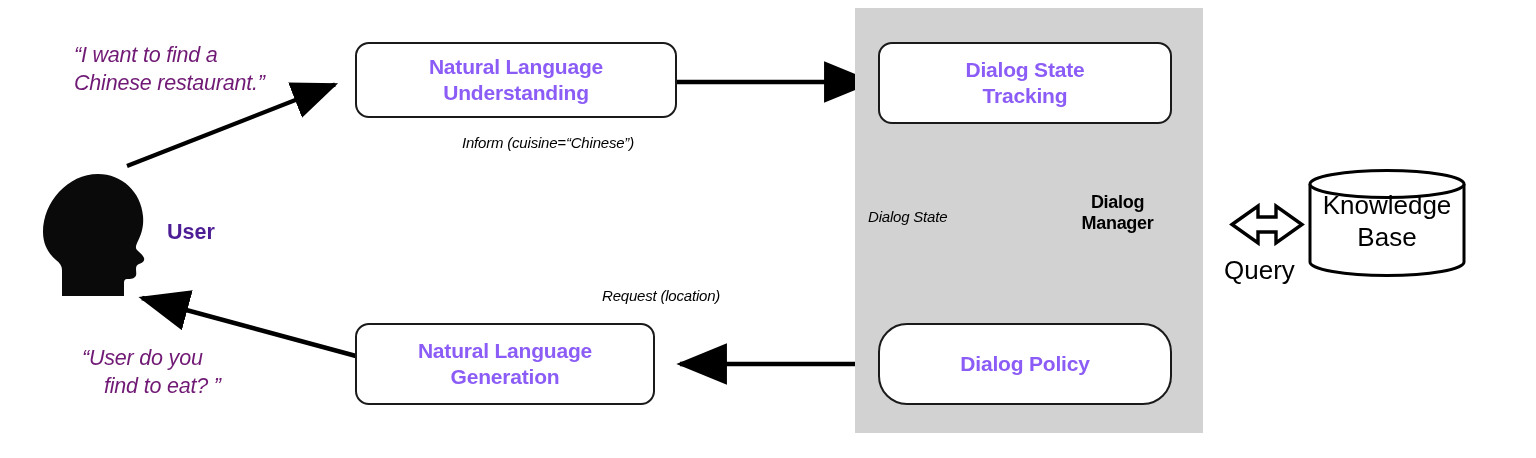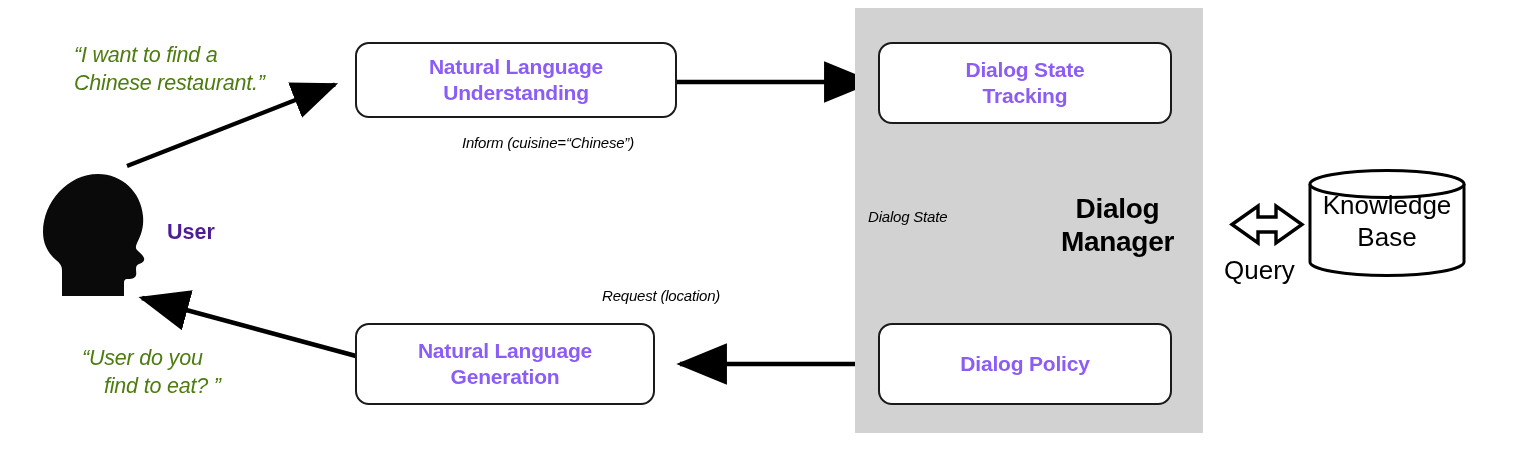--- a/index.html
+++ b/index.html
@@ -46,21 +46,21 @@
     color: #000000;
     white-space: nowrap;
     z-index: 4;
     letter-spacing: -0.2px;
   }
   .quote-text {
     position: absolute;
     font-style: italic;
     font-size: 21.5px;
     line-height: 1.32;
-    color: #4d7c0f;
+    color: #701a75;
     z-index: 4;
     letter-spacing: -0.2px;
   }
   .plain-label {
     position: absolute;
     font-weight: bold;
     font-size: 21.5px;
     color: #4c1d95;
     white-space: nowrap;
     z-index: 4;
@@ -75,21 +75,21 @@
     line-height: 1.22;
   }
   #dm-panel {
     position: absolute;
     background: #d2d2d2;
     z-index: 1;
   }
   #dm-title {
     position: absolute;
     font-weight: bold;
-    font-size: 28px;
+    font-size: 18px;
     line-height: 1.18;
     color: #000000;
     text-align: center;
     z-index: 4;
     letter-spacing: -0.3px;
   }
   #user-head {
     position: absolute;
     z-index: 3;
   }
@@ -172,21 +172,21 @@
     </span>
   </div>
 
   <div class="node-box" style="left:878px; top:42px; width:294px; height:82px;">
     <span>
       <span>Dialog State</span><br>
       <span>Tracking</span>
     </span>
   </div>
 
-  <div class="node-box" style="left:878px; top:323px; width:294px; height:82px;">
+  <div class="node-box" style="left:878px; top:323px; width:294px; height:82px;border-radius:29px;">
     <span>Dialog Policy</span>
   </div>
 
   <div class="node-box" style="left:355px; top:323px; width:300px; height:82px;">
     <span>
       <span>Natural Language</span><br>
       <span>Generation</span>
     </span>
   </div>
 

